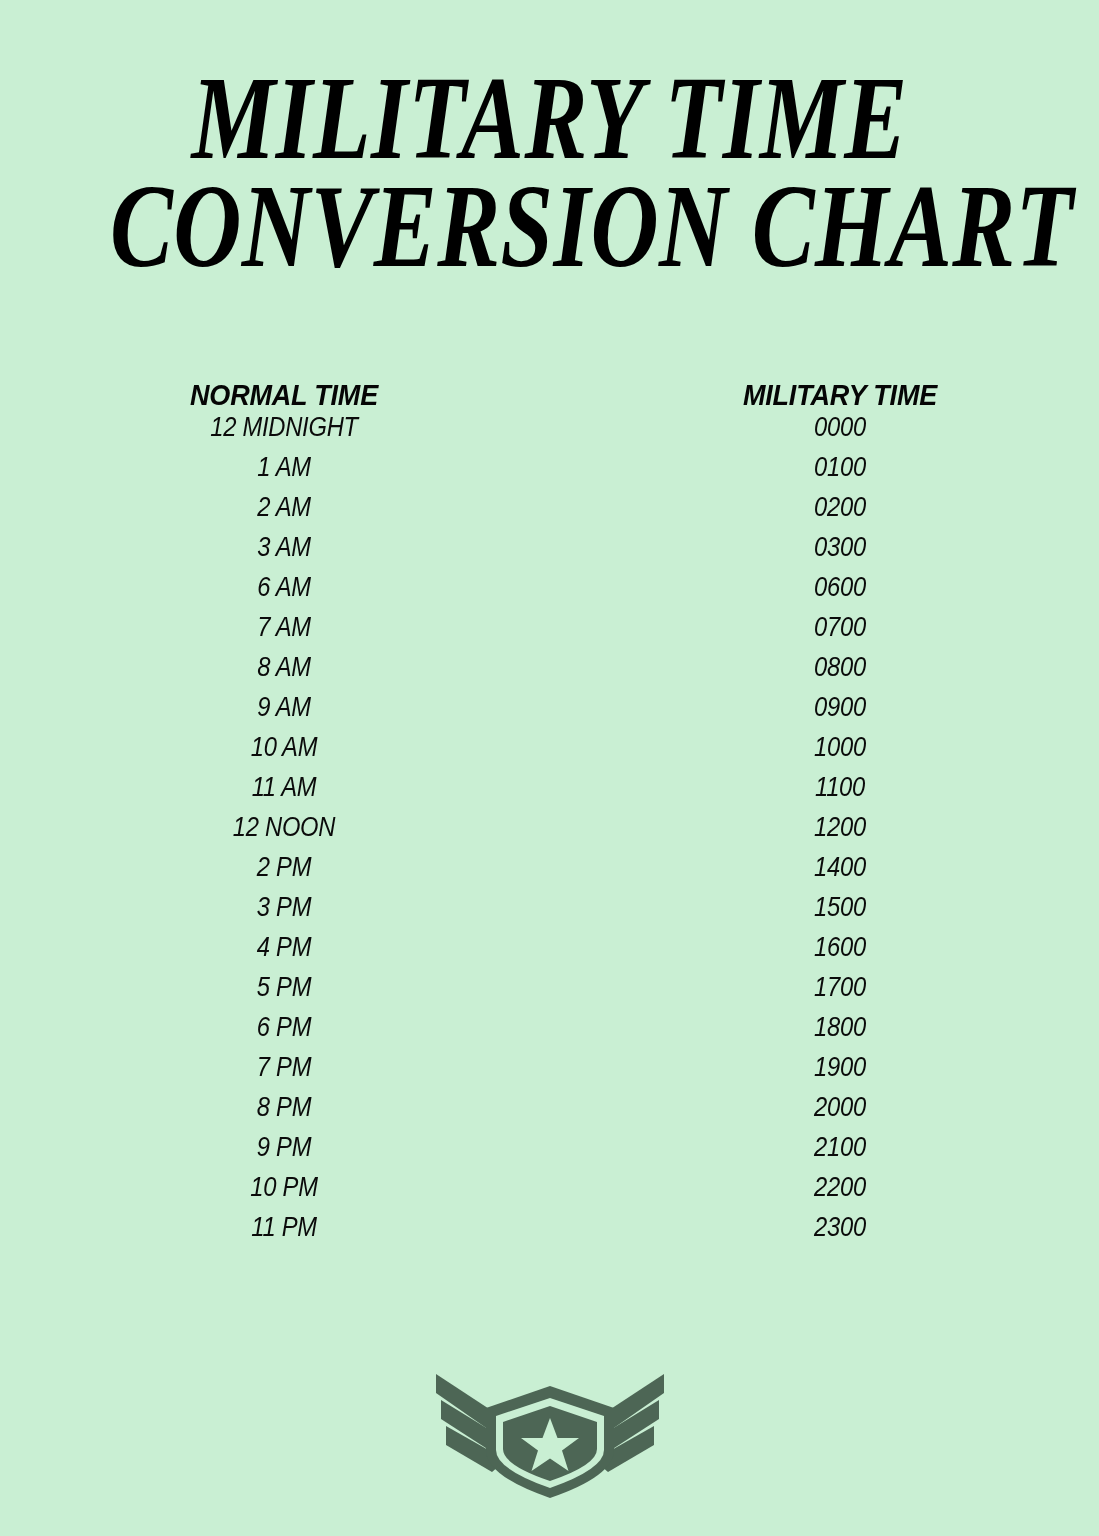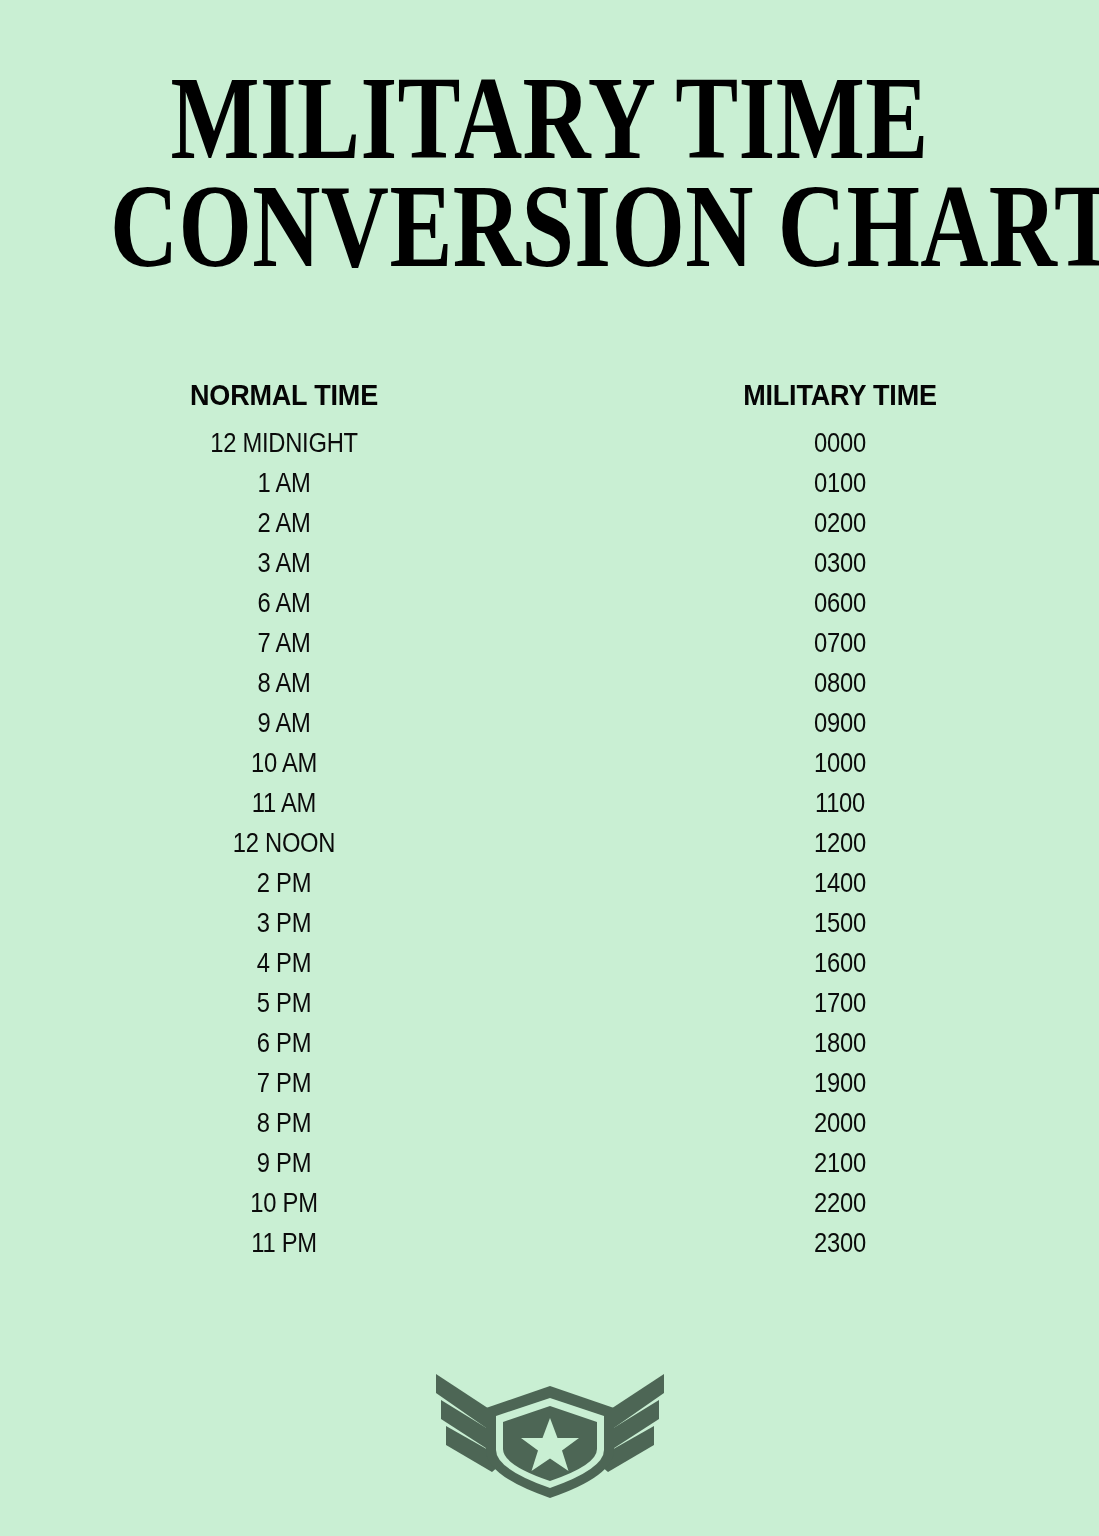--- a/index.html
+++ b/index.html
@@ -14,20 +14,21 @@
     font-family: "Liberation Sans", sans-serif;
     overflow: hidden;
     position: relative;
   }
 
   .page {
     position: relative;
     width: 1099px;
     height: 1535px;
     box-sizing: border-box;
+    font-style: italic;
   }
 
   
   .title-block {
     position: absolute;
     top: 62px;
     left: 0;
     width: 1099px;
     text-align: center;
   }
@@ -48,21 +49,21 @@
   
   .table-wrap {
     position: absolute;
     top: 378px;
     left: 0;
     width: 1099px;
   }
   .head-row {
     display: flex;
     width: 1099px;
-    margin-bottom: 16px;
+    margin-bottom: 0;
   }
   .col-head {
     font-family: "Liberation Sans", sans-serif;
     font-weight: 700;
     font-size: 30px;
     letter-spacing: -0.2px;
     color: #050505;
     text-align: center;
     transform: scaleX(0.90);
   }

